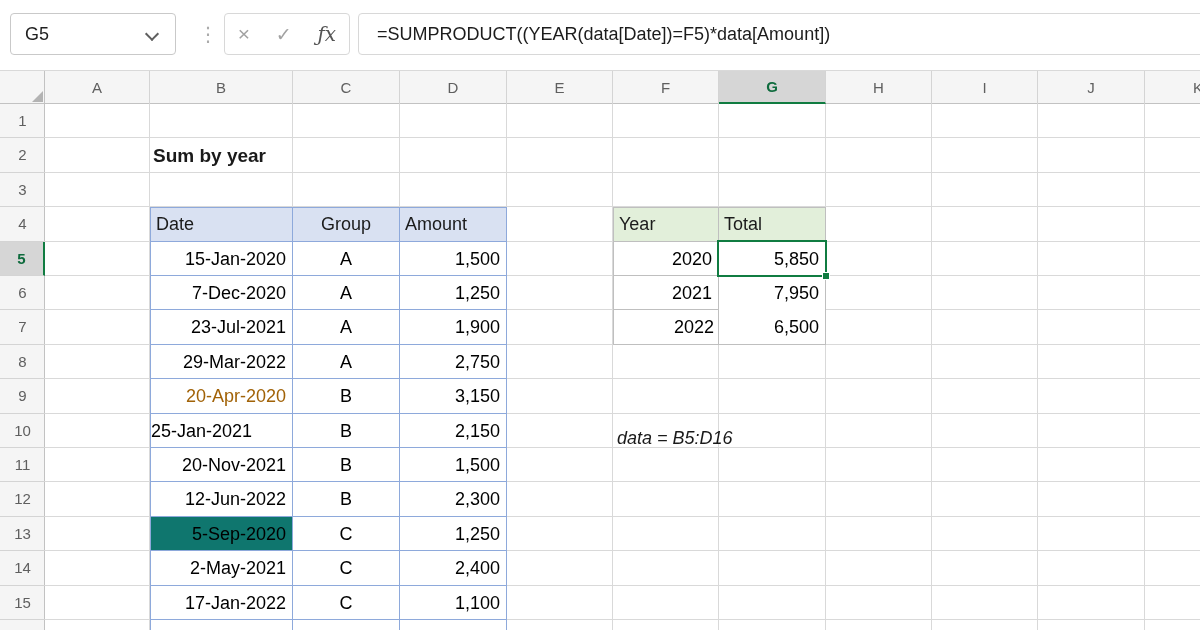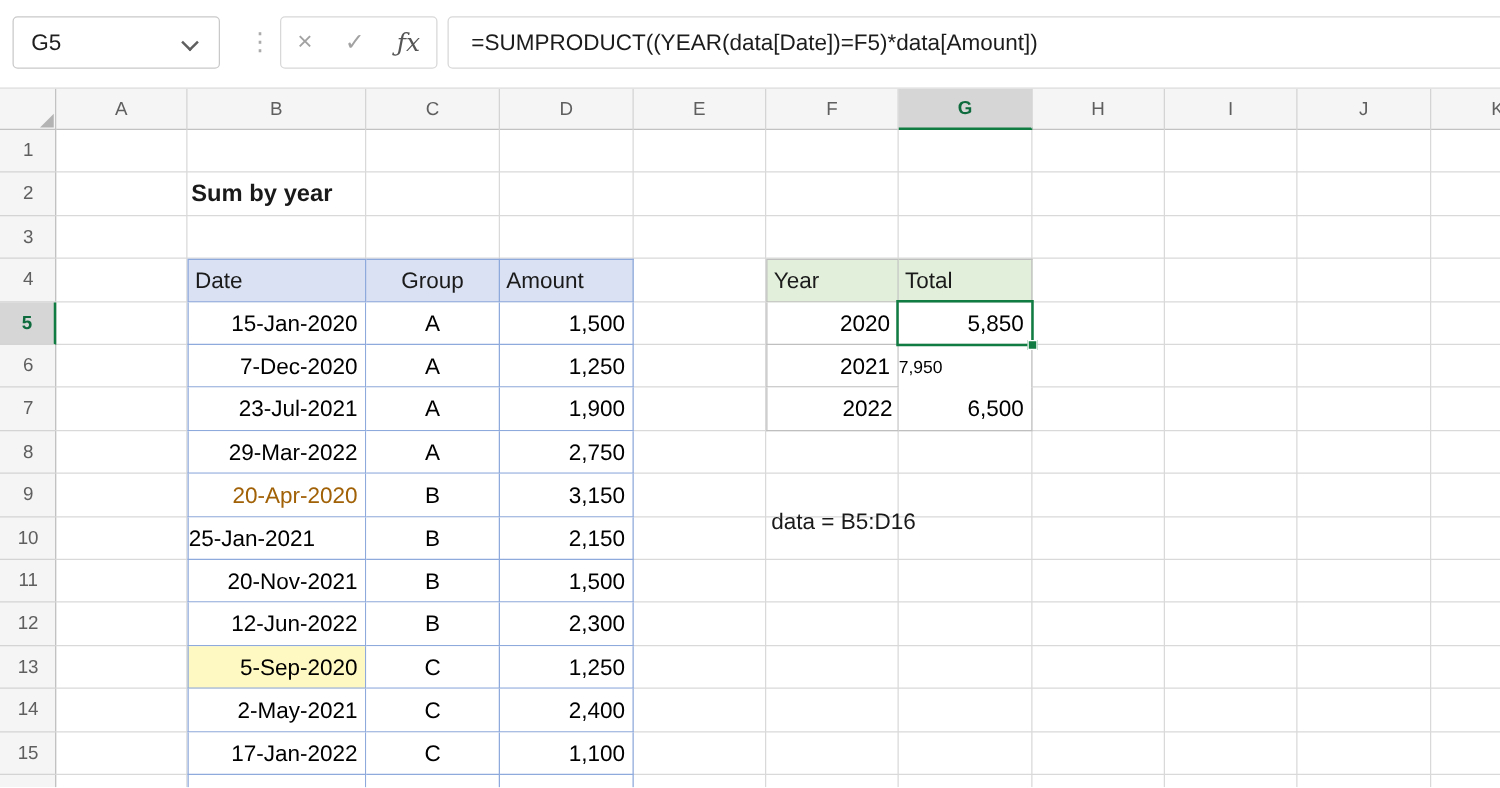--- a/index.html
+++ b/index.html
@@ -24,22 +24,22 @@
   .fb-fx { font-size:20px; color:#555; font-family:"DejaVu Serif",serif; font-style:italic; }
   .formula-input { position:absolute; left:358px; top:13px; width:852px; height:42px;
     border:1px solid #D8D8D8; border-radius:4px; display:flex; align-items:center;
     font-size:18px; color:#1c1c1c; padding-left:18px; background:#fff; white-space:nowrap; }
 
   
   .sheet { position:absolute; top:70px; left:0; right:0; bottom:0; background:#fff;
     border-top:1px solid #D9D9D9; overflow:hidden; }
   .cell-title { position:absolute; left:153px; top:67px; height:35px; line-height:35px;
     font-weight:700; font-size:19px; color:#1a1a1a; z-index:2; white-space:nowrap;text-align:right; }
-  .cell-annotation { position:absolute; left:617px; top:329px; height:34px; line-height:34px;
-    font-size:18px; color:#1a1a1a; z-index:2; white-space:nowrap; }
+  .cell-annotation { position:absolute; left:617px; top:350px; height:34px; line-height:34px;
+    font-style:italic; font-size:18px; color:#1a1a1a; z-index:2; white-space:nowrap; }
 </style>
 </head>
 <body>
 
 <div class="app">
   <div class="formula-bar">
     <div class="name-box">
       <span class="nb-text">G5</span>
       <span class="nb-chevron"></span>
     </div>
@@ -134,36 +134,36 @@
       <div style="position: absolute; left: 400px; top: 308.2px; width: 107px; height: 34.4px; line-height: 34.4px; background: rgb(255, 255, 255); border-right: 1px solid rgb(142, 169, 219); border-bottom: 1px solid rgb(142, 169, 219); border-left: none; text-align: right; padding: 0px 6px 0px 0px; font-size: 18px; color: rgb(0, 0, 0); z-index: 2;">3,150</div>
       <div style="position: absolute; left: 150px; top: 342.6px; width: 143px; height: 34.4px; line-height: 34.4px; background: rgb(255, 255, 255); border-right: 1px solid rgb(142, 169, 219); border-bottom: 1px solid rgb(142, 169, 219); border-left: 1px solid rgb(142, 169, 219); text-align: left; padding: 0px 6px 0px 0px; font-size: 18px; color: rgb(0, 0, 0); z-index: 2;">25-Jan-2021</div>
       <div style="position: absolute; left: 293px; top: 342.6px; width: 107px; height: 34.4px; line-height: 34.4px; background: rgb(255, 255, 255); border-right: 1px solid rgb(142, 169, 219); border-bottom: 1px solid rgb(142, 169, 219); border-left: none; text-align: center; padding: 0px; font-size: 18px; color: rgb(0, 0, 0); z-index: 2;">B</div>
       <div style="position: absolute; left: 400px; top: 342.6px; width: 107px; height: 34.4px; line-height: 34.4px; background: rgb(255, 255, 255); border-right: 1px solid rgb(142, 169, 219); border-bottom: 1px solid rgb(142, 169, 219); border-left: none; text-align: right; padding: 0px 6px 0px 0px; font-size: 18px; color: rgb(0, 0, 0); z-index: 2;">2,150</div>
       <div style="position: absolute; left: 150px; top: 377px; width: 143px; height: 34.4px; line-height: 34.4px; background: rgb(255, 255, 255); border-right: 1px solid rgb(142, 169, 219); border-bottom: 1px solid rgb(142, 169, 219); border-left: 1px solid rgb(142, 169, 219); text-align: right; padding: 0px 6px 0px 0px; font-size: 18px; color: rgb(0, 0, 0); z-index: 2;">20-Nov-2021</div>
       <div style="position: absolute; left: 293px; top: 377px; width: 107px; height: 34.4px; line-height: 34.4px; background: rgb(255, 255, 255); border-right: 1px solid rgb(142, 169, 219); border-bottom: 1px solid rgb(142, 169, 219); border-left: none; text-align: center; padding: 0px; font-size: 18px; color: rgb(0, 0, 0); z-index: 2;">B</div>
       <div style="position: absolute; left: 400px; top: 377px; width: 107px; height: 34.4px; line-height: 34.4px; background: rgb(255, 255, 255); border-right: 1px solid rgb(142, 169, 219); border-bottom: 1px solid rgb(142, 169, 219); border-left: none; text-align: right; padding: 0px 6px 0px 0px; font-size: 18px; color: rgb(0, 0, 0); z-index: 2;">1,500</div>
       <div style="position: absolute; left: 150px; top: 411.4px; width: 143px; height: 34.4px; line-height: 34.4px; background: rgb(255, 255, 255); border-right: 1px solid rgb(142, 169, 219); border-bottom: 1px solid rgb(142, 169, 219); border-left: 1px solid rgb(142, 169, 219); text-align: right; padding: 0px 6px 0px 0px; font-size: 18px; color: rgb(0, 0, 0); z-index: 2;">12-Jun-2022</div>
       <div style="position: absolute; left: 293px; top: 411.4px; width: 107px; height: 34.4px; line-height: 34.4px; background: rgb(255, 255, 255); border-right: 1px solid rgb(142, 169, 219); border-bottom: 1px solid rgb(142, 169, 219); border-left: none; text-align: center; padding: 0px; font-size: 18px; color: rgb(0, 0, 0); z-index: 2;">B</div>
       <div style="position: absolute; left: 400px; top: 411.4px; width: 107px; height: 34.4px; line-height: 34.4px; background: rgb(255, 255, 255); border-right: 1px solid rgb(142, 169, 219); border-bottom: 1px solid rgb(142, 169, 219); border-left: none; text-align: right; padding: 0px 6px 0px 0px; font-size: 18px; color: rgb(0, 0, 0); z-index: 2;">2,300</div>
-      <div style="position: absolute; left: 150px; top: 445.8px; width: 143px; height: 34.4px; line-height: 34.4px; background: #fef9c3; border-right: 1px solid rgb(142, 169, 219); border-bottom: 1px solid rgb(142, 169, 219); border-left: 1px solid rgb(142, 169, 219); text-align: right; padding: 0px 6px 0px 0px; font-size: 18px; color: rgb(0, 0, 0); z-index: 2;">5-Sep-2020</div>
+      <div style="position: absolute; left: 150px; top: 445.8px; width: 143px; height: 34.4px; line-height: 34.4px; background: #0f766e; border-right: 1px solid rgb(142, 169, 219); border-bottom: 1px solid rgb(142, 169, 219); border-left: 1px solid rgb(142, 169, 219); text-align: right; padding: 0px 6px 0px 0px; font-size: 18px; color: rgb(0, 0, 0); z-index: 2;">5-Sep-2020</div>
       <div style="position: absolute; left: 293px; top: 445.8px; width: 107px; height: 34.4px; line-height: 34.4px; background: rgb(255, 255, 255); border-right: 1px solid rgb(142, 169, 219); border-bottom: 1px solid rgb(142, 169, 219); border-left: none; text-align: center; padding: 0px; font-size: 18px; color: rgb(0, 0, 0); z-index: 2;">C</div>
       <div style="position: absolute; left: 400px; top: 445.8px; width: 107px; height: 34.4px; line-height: 34.4px; background: rgb(255, 255, 255); border-right: 1px solid rgb(142, 169, 219); border-bottom: 1px solid rgb(142, 169, 219); border-left: none; text-align: right; padding: 0px 6px 0px 0px; font-size: 18px; color: rgb(0, 0, 0); z-index: 2;">1,250</div>
       <div style="position: absolute; left: 150px; top: 480.2px; width: 143px; height: 34.4px; line-height: 34.4px; background: rgb(255, 255, 255); border-right: 1px solid rgb(142, 169, 219); border-bottom: 1px solid rgb(142, 169, 219); border-left: 1px solid rgb(142, 169, 219); text-align: right; padding: 0px 6px 0px 0px; font-size: 18px; color: rgb(0, 0, 0); z-index: 2;">2-May-2021</div>
       <div style="position: absolute; left: 293px; top: 480.2px; width: 107px; height: 34.4px; line-height: 34.4px; background: rgb(255, 255, 255); border-right: 1px solid rgb(142, 169, 219); border-bottom: 1px solid rgb(142, 169, 219); border-left: none; text-align: center; padding: 0px; font-size: 18px; color: rgb(0, 0, 0); z-index: 2;">C</div>
       <div style="position: absolute; left: 400px; top: 480.2px; width: 107px; height: 34.4px; line-height: 34.4px; background: rgb(255, 255, 255); border-right: 1px solid rgb(142, 169, 219); border-bottom: 1px solid rgb(142, 169, 219); border-left: none; text-align: right; padding: 0px 6px 0px 0px; font-size: 18px; color: rgb(0, 0, 0); z-index: 2;">2,400</div>
       <div style="position: absolute; left: 150px; top: 514.6px; width: 143px; height: 34.4px; line-height: 34.4px; background: rgb(255, 255, 255); border-right: 1px solid rgb(142, 169, 219); border-bottom: 1px solid rgb(142, 169, 219); border-left: 1px solid rgb(142, 169, 219); text-align: right; padding: 0px 6px 0px 0px; font-size: 18px; color: rgb(0, 0, 0); z-index: 2;">17-Jan-2022</div>
       <div style="position: absolute; left: 293px; top: 514.6px; width: 107px; height: 34.4px; line-height: 34.4px; background: rgb(255, 255, 255); border-right: 1px solid rgb(142, 169, 219); border-bottom: 1px solid rgb(142, 169, 219); border-left: none; text-align: center; padding: 0px; font-size: 18px; color: rgb(0, 0, 0); z-index: 2;">C</div>
       <div style="position: absolute; left: 400px; top: 514.6px; width: 107px; height: 34.4px; line-height: 34.4px; background: rgb(255, 255, 255); border-right: 1px solid rgb(142, 169, 219); border-bottom: 1px solid rgb(142, 169, 219); border-left: none; text-align: right; padding: 0px 6px 0px 0px; font-size: 18px; color: rgb(0, 0, 0); z-index: 2;">1,100</div>
       <div style="position: absolute; left: 150px; top: 549px; width: 143px; height: 34.4px; line-height: 34.4px; background: rgb(255, 255, 255); border-right: 1px solid rgb(142, 169, 219); border-bottom: 1px solid rgb(142, 169, 219); border-left: 1px solid rgb(142, 169, 219); text-align: right; padding: 0px 6px 0px 0px; font-size: 18px; color: rgb(0, 0, 0); z-index: 2;">21-Oct-2022</div>
       <div style="position: absolute; left: 293px; top: 549px; width: 107px; height: 34.4px; line-height: 34.4px; background: rgb(255, 255, 255); border-right: 1px solid rgb(142, 169, 219); border-bottom: 1px solid rgb(142, 169, 219); border-left: none; text-align: center; padding: 0px; font-size: 18px; color: rgb(0, 0, 0); z-index: 2;">C</div>
       <div style="position: absolute; left: 400px; top: 549px; width: 107px; height: 34.4px; line-height: 34.4px; background: rgb(255, 255, 255); border-right: 1px solid rgb(142, 169, 219); border-bottom: 1px solid rgb(142, 169, 219); border-left: none; text-align: right; padding: 0px 6px 0px 0px; font-size: 18px; color: rgb(0, 0, 0); z-index: 2;">1,650</div>
       <div style="position: absolute; left: 613px; top: 136.2px; width: 106px; height: 34.4px; line-height: 32.4px; background: rgb(226, 239, 218); border-width: 1px; border-style: solid; border-color: rgb(191, 191, 191); text-align: left; padding: 0px 0px 0px 5px; font-size: 18px; color: rgb(27, 27, 27); z-index: 2;">Year</div>
       <div style="position: absolute; left: 719px; top: 136.2px; width: 107px; height: 34.4px; line-height: 32.4px; background: rgb(226, 239, 218); border-top: 1px solid rgb(191, 191, 191); border-right: 1px solid rgb(191, 191, 191); border-bottom: 1px solid rgb(191, 191, 191); border-left: none; text-align: left; padding: 0px 0px 0px 5px; font-size: 18px; color: rgb(27, 27, 27); z-index: 2;">Total</div>
       <div style="position: absolute; left: 613px; top: 170.6px; width: 106px; height: 34.4px; line-height: 34.4px; background: rgb(255, 255, 255); border-right: 1px solid rgb(191, 191, 191); border-bottom: 1px solid rgb(191, 191, 191); border-left: 1px solid rgb(191, 191, 191); text-align: right; padding: 0px 6px 0px 0px; font-size: 18px; color: rgb(0, 0, 0); z-index: 2;">2020</div>
       <div style="position: absolute; left: 719px; top: 170.6px; width: 107px; height: 34.4px; line-height: 34.4px; background: rgb(255, 255, 255); border-right: 1px solid rgb(191, 191, 191); border-bottom: 1px solid rgb(191, 191, 191); border-left: none; text-align: right; padding: 0px 6px 0px 0px; font-size: 18px; color: rgb(0, 0, 0); z-index: 2;">5,850</div>
       <div style="position: absolute; left: 613px; top: 205px; width: 106px; height: 34.4px; line-height: 34.4px; background: rgb(255, 255, 255); border-right: 1px solid rgb(191, 191, 191); border-bottom: 1px solid rgb(191, 191, 191); border-left: 1px solid rgb(191, 191, 191); text-align: right; padding: 0px 6px 0px 0px; font-size: 18px; color: rgb(0, 0, 0); z-index: 2;">2021</div>
-      <div style="position: absolute; left: 719px; top: 205px; width: 107px; height: 52px; line-height: 34.4px; background: rgb(255, 255, 255); border-right: 1px solid rgb(191, 191, 191); border-bottom: 1px solid rgb(191, 191, 191); border-left: none; padding: 0px 6px 0px 0px; font-size: 14px; color: rgb(0, 0, 0); z-index: 2;">7,950</div>
+      <div style="position: absolute; left: 719px; top: 205px; width: 107px; height: 52px; line-height: 34.4px; background: rgb(255, 255, 255); border-right: 1px solid rgb(191, 191, 191); border-bottom: 1px solid rgb(191, 191, 191); border-left: none; text-align: right; padding: 0px 6px 0px 0px; font-size: 18px; color: rgb(0, 0, 0); z-index: 2;">7,950</div>
       <div style="position: absolute; left: 613px; top: 239.4px; width: 106px; height: 34.4px; line-height: 34.4px; background: rgb(255, 255, 255); border-right: 1px solid rgb(191, 191, 191); border-bottom: 1px solid rgb(191, 191, 191); border-left: 1px solid rgb(191, 191, 191); text-align: right; padding: 0px 4px 0px 0px; font-size: 18px; color: rgb(0, 0, 0); z-index: 2;">2022</div>
       <div style="position: absolute; left: 719px; top: 239.4px; width: 107px; height: 34.4px; line-height: 34.4px; background: rgb(255, 255, 255); border-right: 1px solid rgb(191, 191, 191); border-bottom: 1px solid rgb(191, 191, 191); border-left: none; text-align: right; padding: 0px 6px 0px 0px; font-size: 18px; color: rgb(0, 0, 0); z-index: 2;">6,500</div>
       <div style="position: absolute; left: 717px; top: 168.6px; width: 110px; height: 37.4px; border: 2px solid rgb(16, 124, 65); background: transparent; pointer-events: none; z-index: 4;"></div>
       <div style="position: absolute; left: 822px; top: 201px; width: 8px; height: 8px; background: rgb(16, 124, 65); border: 1px solid rgb(255, 255, 255); z-index: 5;"></div>
     </div>
 </div>
 
 </body></html>

